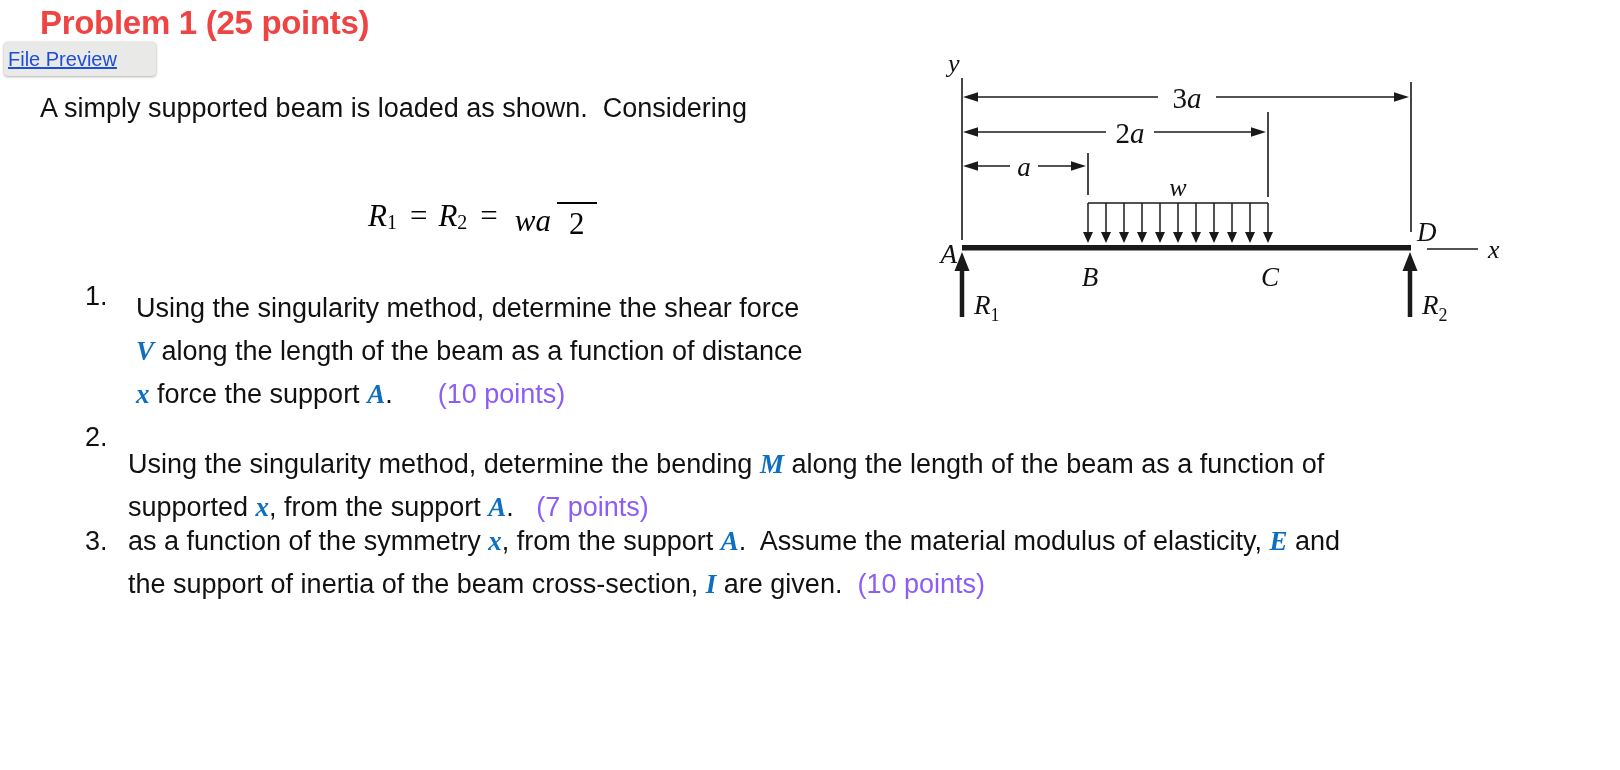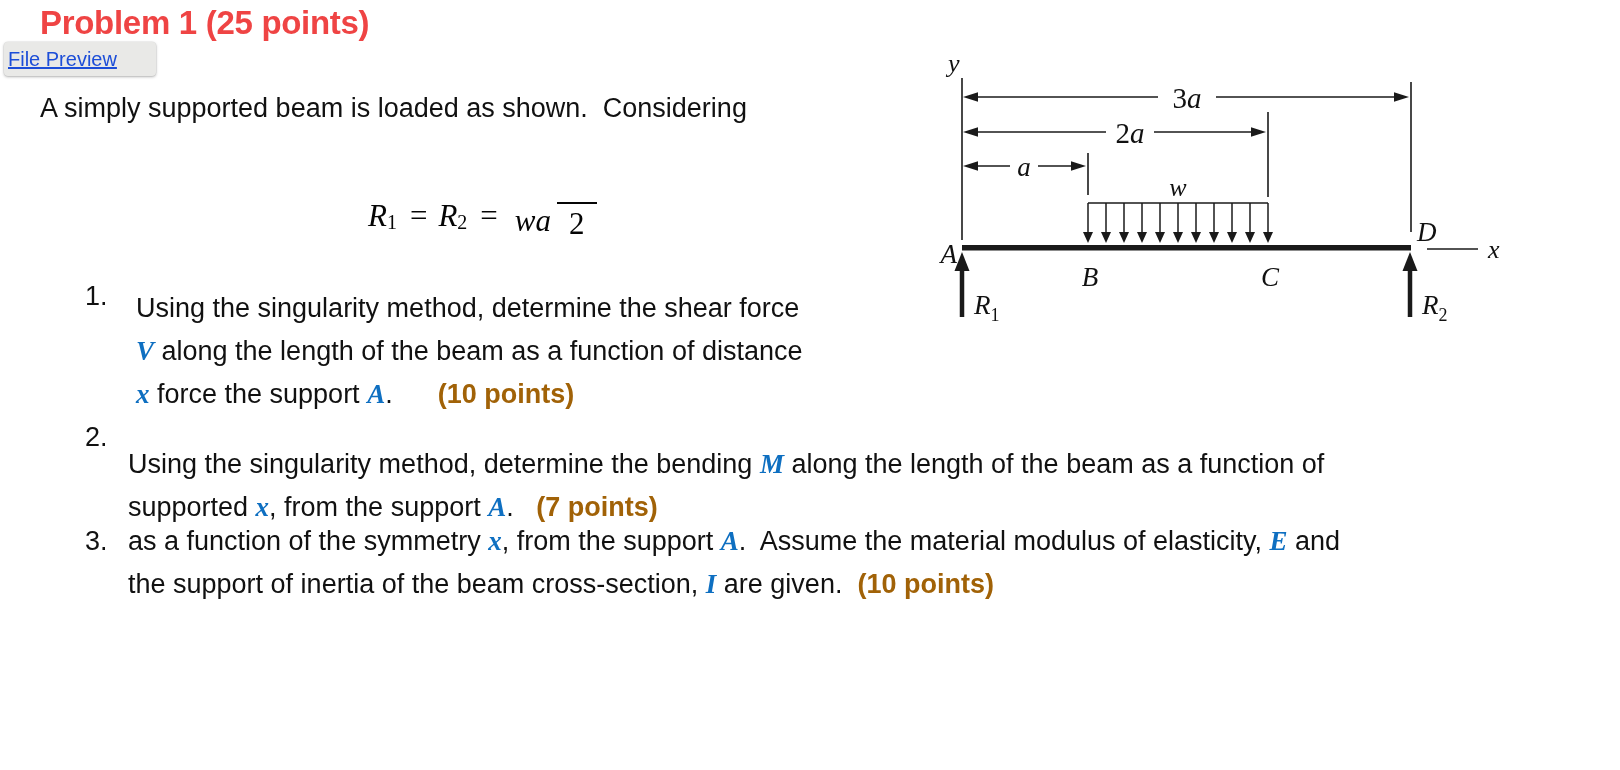--- a/index.html
+++ b/index.html
@@ -16,21 +16,21 @@
   
   #tooltip {
     left:4px; top:42px; width:152px; height:34px; background:#e9e9e7;
     border-radius:4px; box-shadow:0 1px 3px rgba(0,0,0,0.28), 0 0 0 0.5px rgba(0,0,0,0.08);
     font-size:20px; color:#1d4ed8; line-height:34px; padding-left:4px;
     box-sizing:border-box; z-index:6; white-space:pre;text-decoration:underline;
   }
   
   .tline { white-space:pre; }
   .m { color:#0e6fc1; font-family:"Liberation Serif", serif; font-style:italic; font-weight:600; }
-  .r { color:#a16207;font-weight:bold; }
+  .r { color:#8b5cf6; }
   #intro { left:40px; top:87px; font-size:27px; line-height:42px; }
   .list-num { font-size:27px; line-height:43px; }
   .list-body { font-size:27px; line-height:43px; }
   #item1-num { left:85px; top:275px; } #item1-body { left:136px; top:275px;margin-top:12px; }
   #item2-num { left:85px; top:416px; } #item2-body { left:128px; top:416px;margin-top:27px; }
   #item3-num { left:85px; top:520px; } #item3-body { left:128px; top:520px; }
   
   #formula {
     left:368px; top:182px; height:76px; display:flex; align-items:center;
     font-family:"Liberation Serif", serif; font-size:31px; color:#050505;

